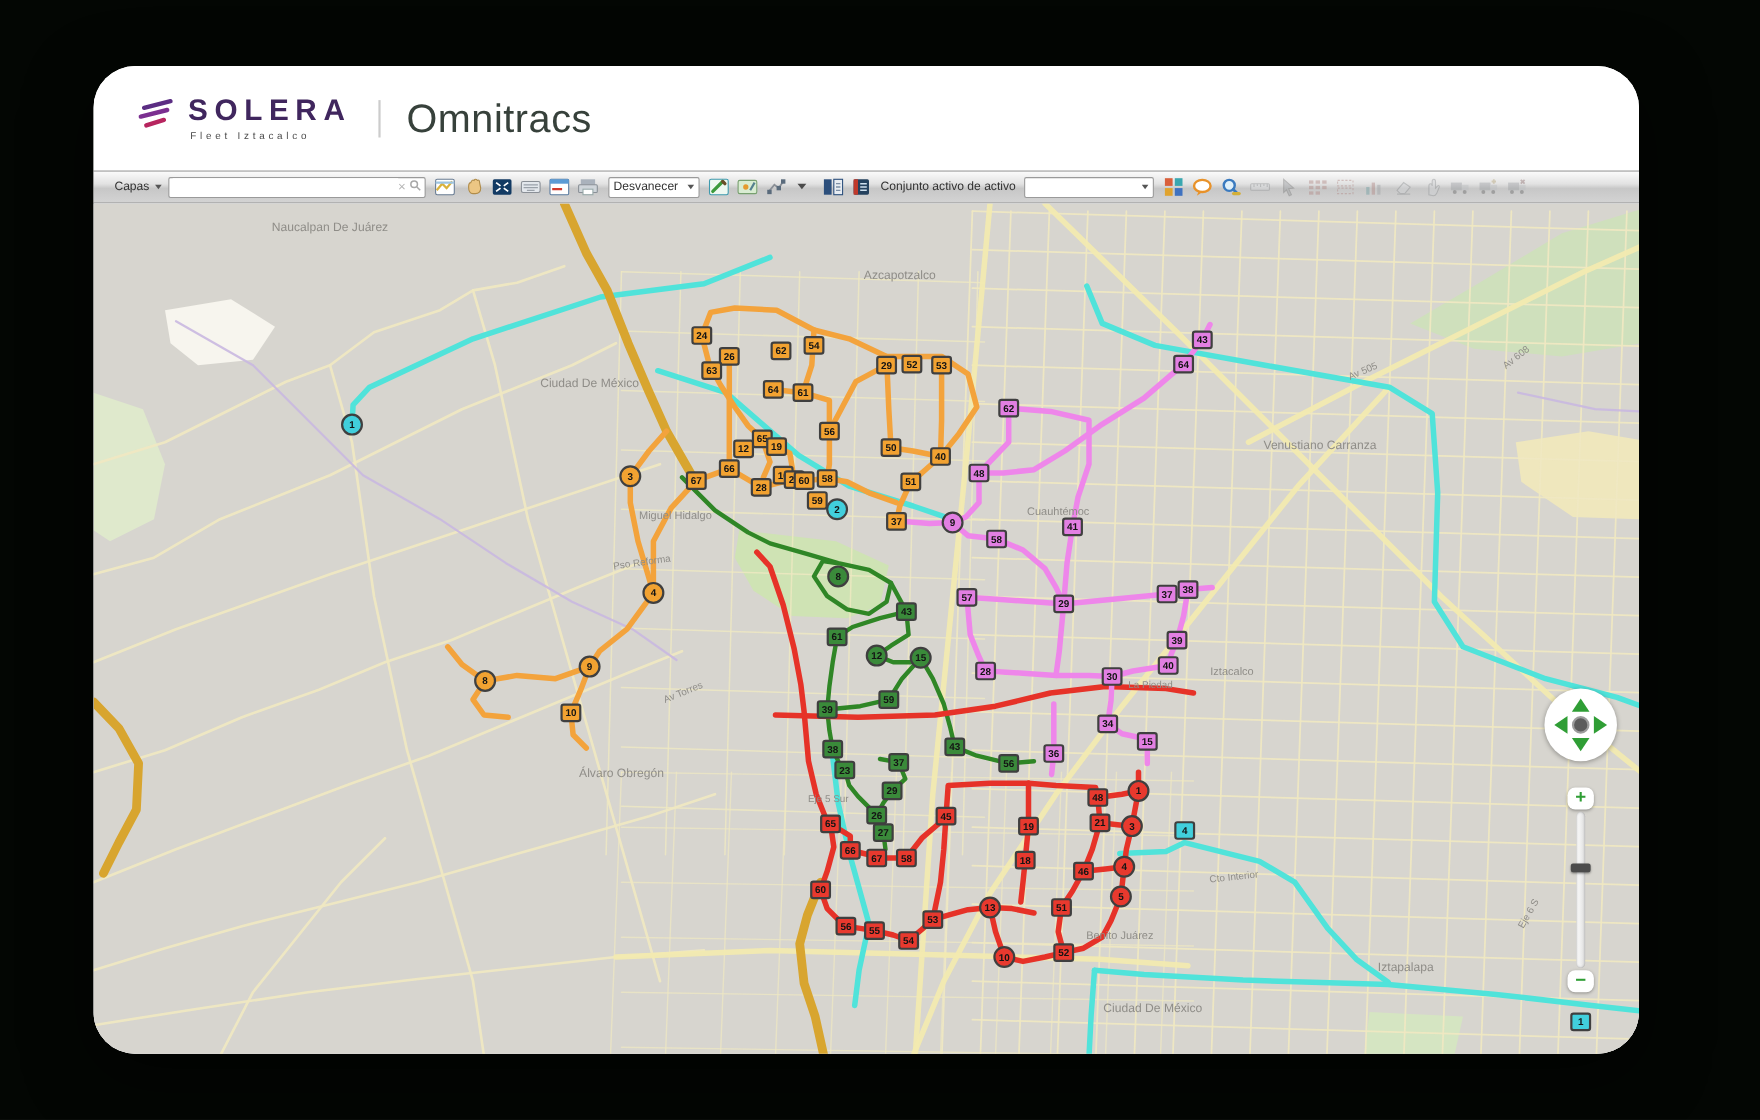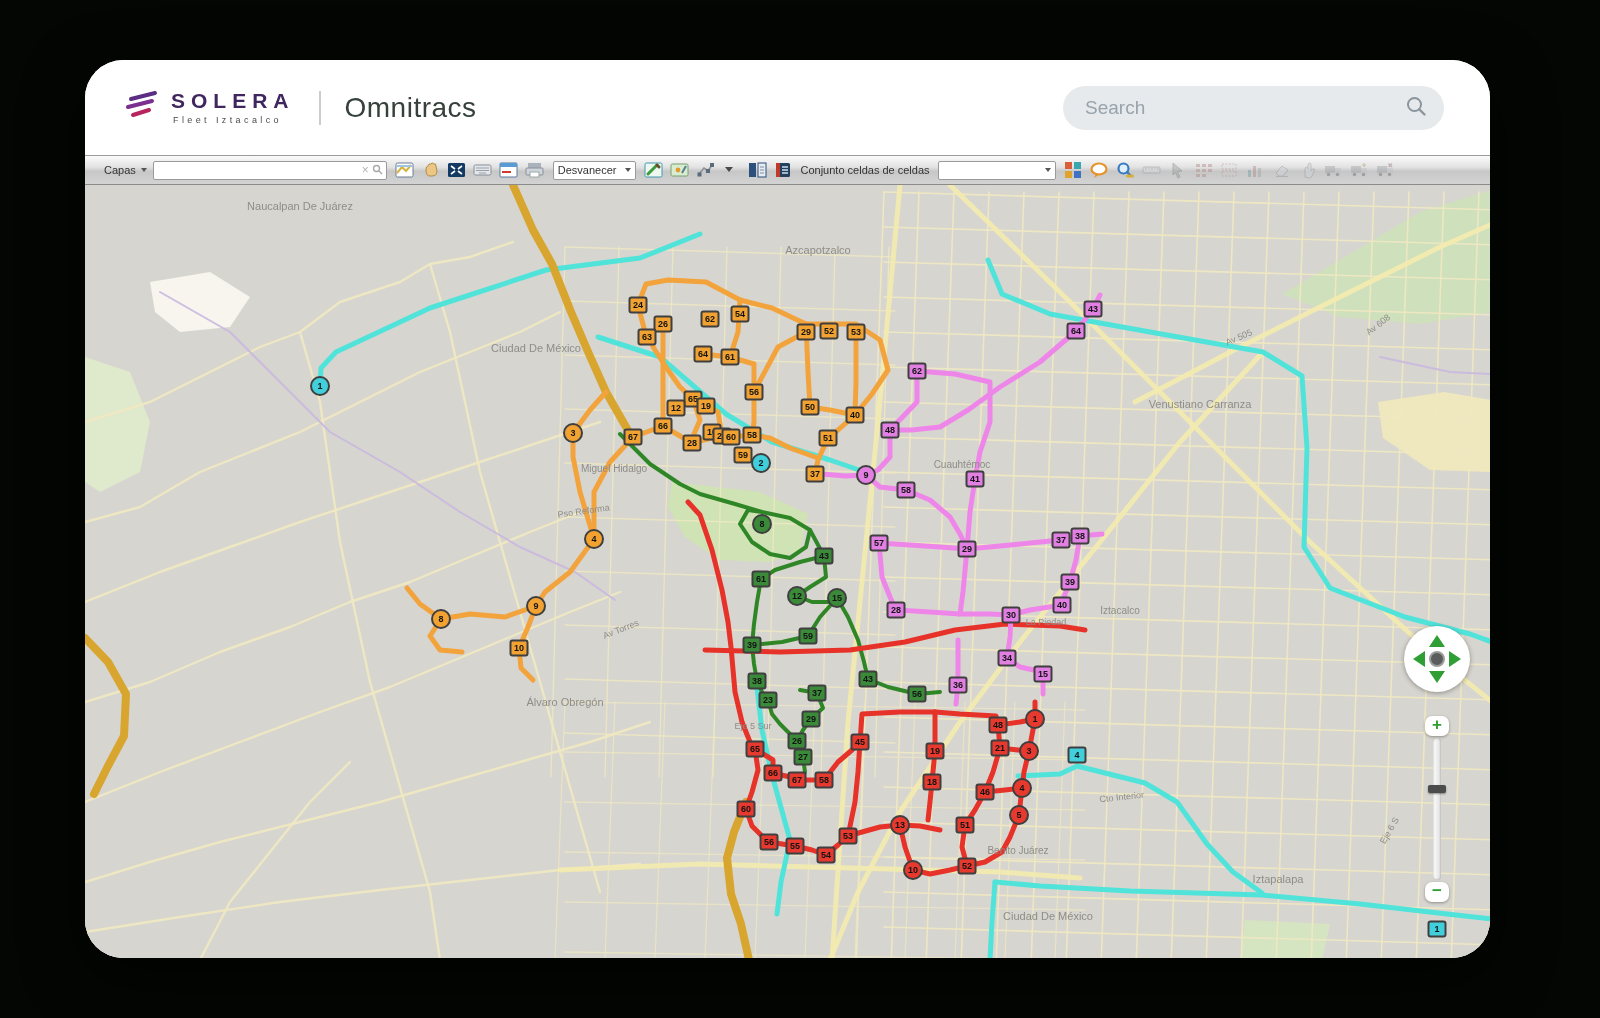--- a/index.html
+++ b/index.html
@@ -3,24 +3,24 @@
 <meta charset="utf-8">
 <style>
   html,body{margin:0;padding:0;background:#030603;width:1600px;height:1018px;overflow:hidden;
     font-family:"Liberation Sans",sans-serif;}
   .window{position:absolute;left:85px;top:60px;width:1405px;height:898px;background:#ffffff;
     border-radius:38px;overflow:hidden;box-shadow:0 18px 60px rgba(0,0,0,.6);}
   
   .hdr{height:95px;display:flex;align-items:center;padding:0 46px 0 38px;background:#fff;}
   .logo{display:flex;align-items:center;gap:10px;}
   .logo-col{display:flex;flex-direction:column;}
-  .logo-name{font-size:21px;font-weight:bold;letter-spacing:6px;color:#40265e;line-height:1;}
+  .logo-name{font-size:27px;font-weight:bold;letter-spacing:6px;color:#40265e;line-height:1;}
   .logo-tag{font-size:9px;letter-spacing:3.4px;color:#4c4c4c;margin-top:4px;padding-left:2px;}
   .hdr-divider{width:2px;height:34px;background:#cccccc;margin:0 24px;}
-  .product{font-size:28px;color:#37413b;letter-spacing:.5px;}
+  .product{font-size:36px;color:#37413b;letter-spacing:.5px;}
   .search-pill{margin-left:auto;width:345px;height:44px;border-radius:22px;background:#e7eaec;
     display:flex;align-items:center;padding:0 16px 0 20px;}
   .search-pill input{border:0;background:transparent;outline:none;flex:1;font-size:19px;color:#4a5560;
     font-family:"Liberation Sans",sans-serif;}
   .search-pill input::placeholder{color:#98a3ac;}
   
   .toolbar{height:28px;background:linear-gradient(#fbfbfb,#e2e2e2 40%,#c7c7c7 55%,#d3d3d3);
     border-top:1px solid #9a9a9a;border-bottom:1px solid #8b8b8b;display:flex;align-items:center;
     padding:0 17px;gap:3px;font-size:11px;color:#333;white-space:nowrap;}
   .tb-label{padding:0 2px;}
@@ -75,29 +75,20 @@
           </g>
         </svg>
       </span>
       <span class="logo-col">
         <span class="logo-name">SOLERA</span>
         <span class="logo-tag">Fleet Iztacalco</span>
       </span>
     </div>
     <span class="hdr-divider"></span>
     <span class="product">Omnitracs</span>
-    <div class="search-pill">
-      <input placeholder="Search" style="">
-      <span>
-        <svg width="24" height="24" viewBox="0 0 24 24" fill="none">
-          <circle cx="10.5" cy="10.5" r="6.5" stroke="#8b959e" stroke-width="2"></circle>
-          <path d="M15.5 15.5 L20.5 20.5" stroke="#8b959e" stroke-width="2.4" stroke-linecap="round"></path>
-        </svg>
-      </span>
-    </div>
   </div>
 
   <div class="toolbar">
     <span class="tb-label">Capas</span>
     <span class="caret"></span>
     <span class="tb-input">
       <input value="" style="">
       <span class="tb-x">×</span>
       <span>
         <svg width="11" height="11" viewBox="0 0 11 11" fill="none">
@@ -186,21 +177,21 @@
           </svg>
         </span>
         <span class="icon">
           <svg width="19" height="18" viewBox="0 0 19 18">
             <rect x="2" y="2" width="14" height="14" rx="1.5" fill="#24415e"></rect>
             <rect x="2" y="2" width="4" height="14" fill="#c0392b"></rect>
             <path d="M8 6h6 M8 9h6 M8 12h6" stroke="#cfe0ee" stroke-width="1.3"></path>
           </svg>
         </span>
       </span>
-    <span class="tb-label">Conjunto celdas de celdas</span>
+    <span class="tb-label">Conjunto activo de activo</span>
     <span class="tb-select" style="width:108px;justify-content:space-between;">
       <span></span>
       <span class="caret"></span>
     </span>
     <span id="tbg3" style="display:inline-flex;gap:2px;">
         <span class="icon">
           <svg width="19" height="18" viewBox="0 0 19 18">
             <rect x="1" y="1" width="7" height="7" fill="#d95f3b"></rect>
             <rect x="10" y="1" width="7" height="7" fill="#3aa7b0"></rect>
             <rect x="1" y="10" width="7" height="7" fill="#e0a32e"></rect>

